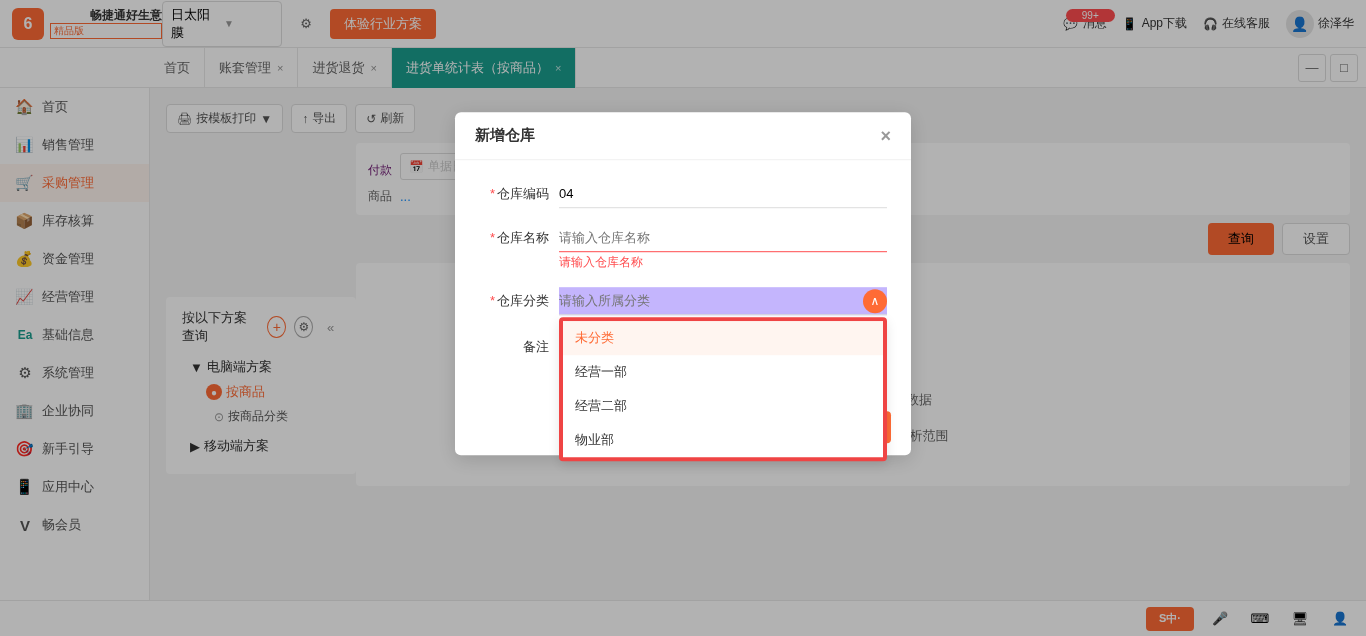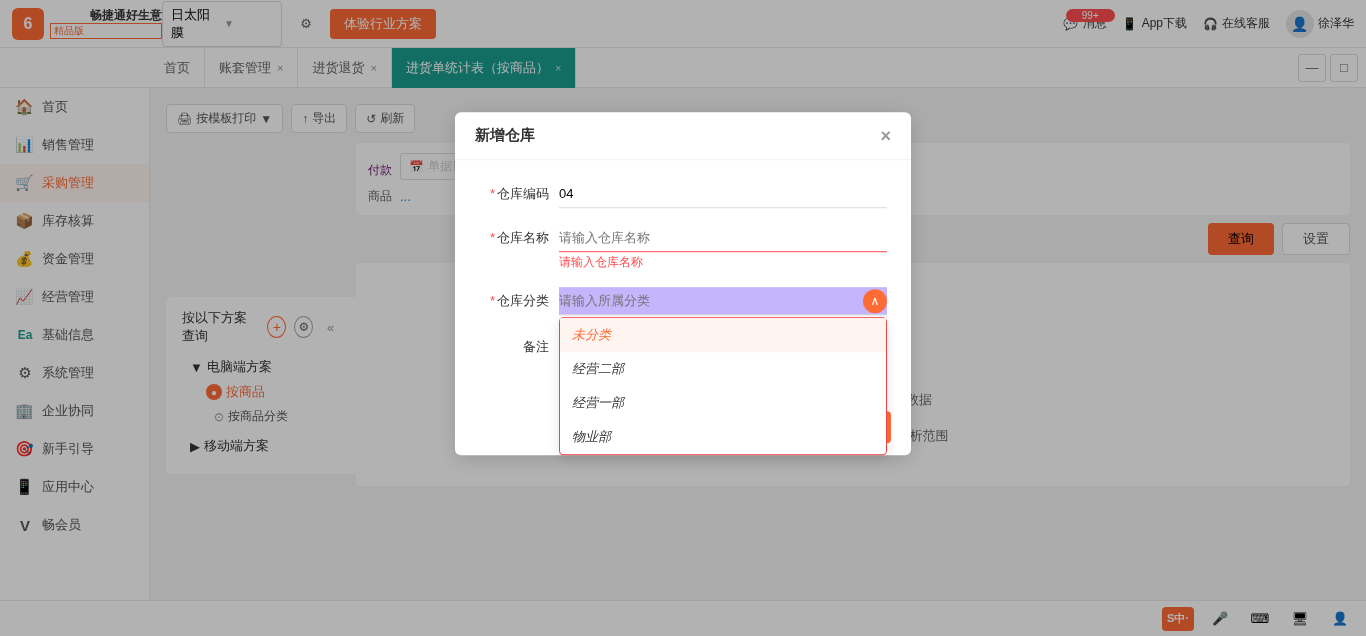--- a/index.html
+++ b/index.html
@@ -451,26 +451,25 @@
       color: white;
       cursor: pointer;
       font-size: 12px;
     }
     .dropdown-list {
       position: absolute;
       top: 100%;
       left: 0;
       right: 0;
       background: #fff;
-      border: 1px solid #ef4444;
+      border: 4px solid #ef4444;
       border-radius: 4px;
       box-shadow: 0 4px 12px rgba(0,0,0,0.1);
       z-index: 200;
       margin-top: 2px;
-      font-style: italic;
     }
     .dropdown-item {
       padding: 8px 12px;
       cursor: pointer;
       font-size: 13px;
       color: #333;
     }
     .dropdown-item.selected { background: #fff5f0; color: #ff6b35; }
     .form-textarea {
       flex: 1;
@@ -800,37 +799,37 @@
 
     <div class="form-row" style="position:relative;">
       <label class="form-label required">仓库分类</label>
       <div class="form-select-wrapper">
         <input class="form-select-input" type="text" placeholder="请输入所属分类" style="">
         <div class="form-select-arrow">∧</div>
 
         
         <div class="dropdown-list">
           <div class="dropdown-item selected">未分类</div>
+          <div class="dropdown-item">经营一部</div>
           <div class="dropdown-item">经营二部</div>
-          <div class="dropdown-item">经营一部</div>
           <div class="dropdown-item">物业部</div>
         </div>
       </div>
     </div>
 
     <div class="form-row">
       <label class="form-label">备注</label>
       <textarea class="form-textarea" style=""></textarea>
     </div>
   </div>
 
   <div class="dialog-footer">
     <button class="btn-save">保存</button>
   </div>
 </div>
 
 <div class="status-bar">
-  <div class="status-icon" style="background:#ff6b35;color:white;border-radius:4px;width:32px;height:24px;font-size:11px;font-weight:bold;">S中·</div>
+  <div class="status-icon" style="background:#ff6b35;color:white;border-radius:4px;width:48px;height:24px;font-size:11px;font-weight:bold;">S中·</div>
   <div class="status-icon">🎤</div>
   <div class="status-icon">⌨</div>
   <div class="status-icon">🖥</div>
   <div class="status-icon">👤</div>
 </div>
 
 </body></html>

